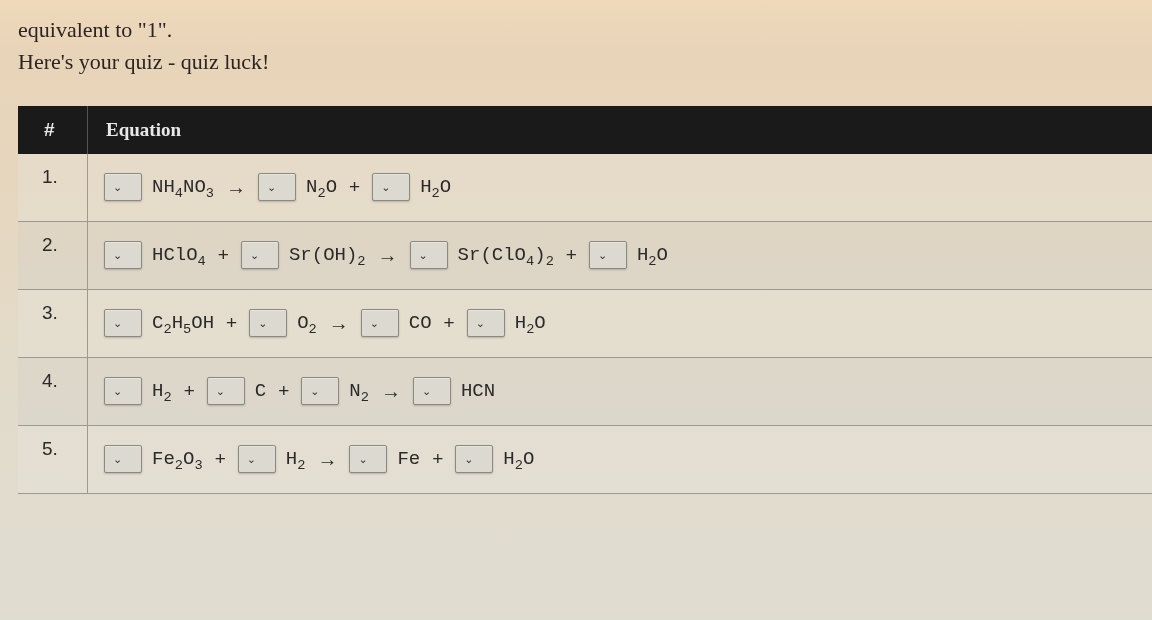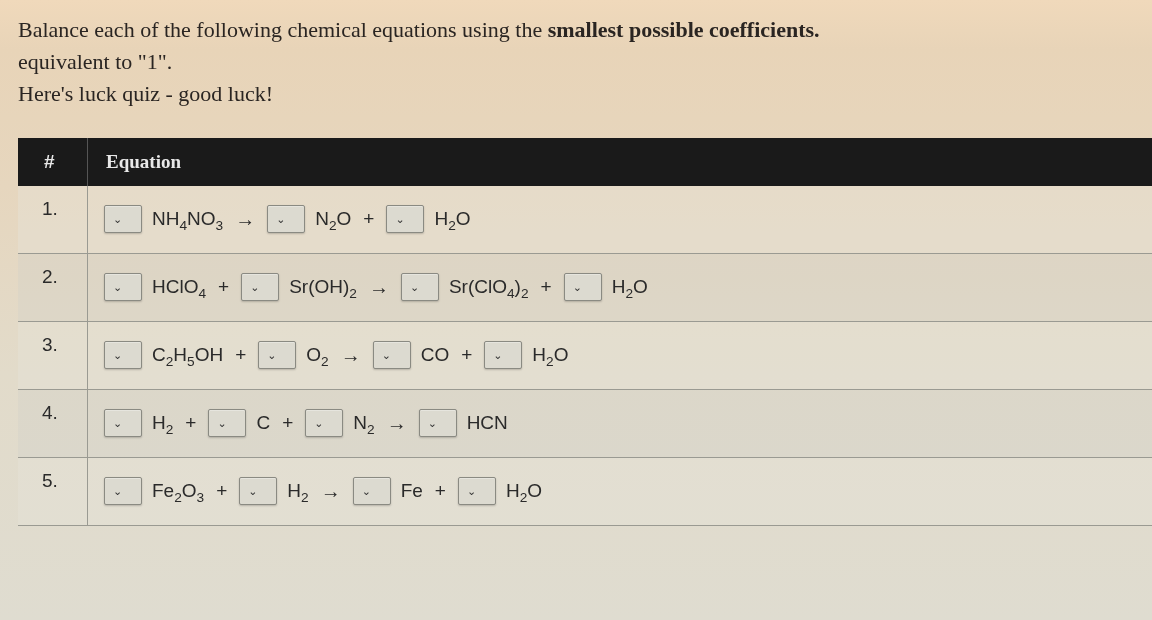--- a/index.html
+++ b/index.html
@@ -77,39 +77,36 @@
   height: 28px;
   padding: 0 6px 0 8px;
   box-shadow: inset 0 1px 0 rgba(255,255,255,0.3), 0 1px 2px rgba(0,0,0,0.2);
 }
 .dropdown .caret {
   font-size: 11px;
   color: #333;
   margin-right: 2px;
 }
 .chem {
-  font-family: Liberation Sans, sans-serif;
+  font-family: Liberation Mono, monospace;
   font-size: 19px;
   color: #2a2a2a;
   white-space: nowrap;
   text-align: right;
 }
 .chem sub { font-size: 0.72em; vertical-align: sub; line-height: 0; }
 .arrow { font-size: 20px; padding: 0 2px; }
 .plus  { font-size: 19px; padding: 0 2px; }
 </style>
 </head>
 <body>
 
 <div class="instructions">
-  <div class="line1">
-    <span>Balance each of the following chemical equations using the </span><span class="bold">smallest possible coefficients.</span>
-  </div>
   <div>equivalent to "1".</div>
-  <div>Here's luck quiz - good luck!</div>
+  <div>Here's your quiz - quiz luck!</div>
 </div>
 
 <div class="table-wrap">
   <div class="header-row">
     <div class="col-num">#</div>
     <div class="col-eq">Equation</div>
   </div>
   <div id="rows">
       <div class="data-row">
         <div class="col-num">1.</div>

